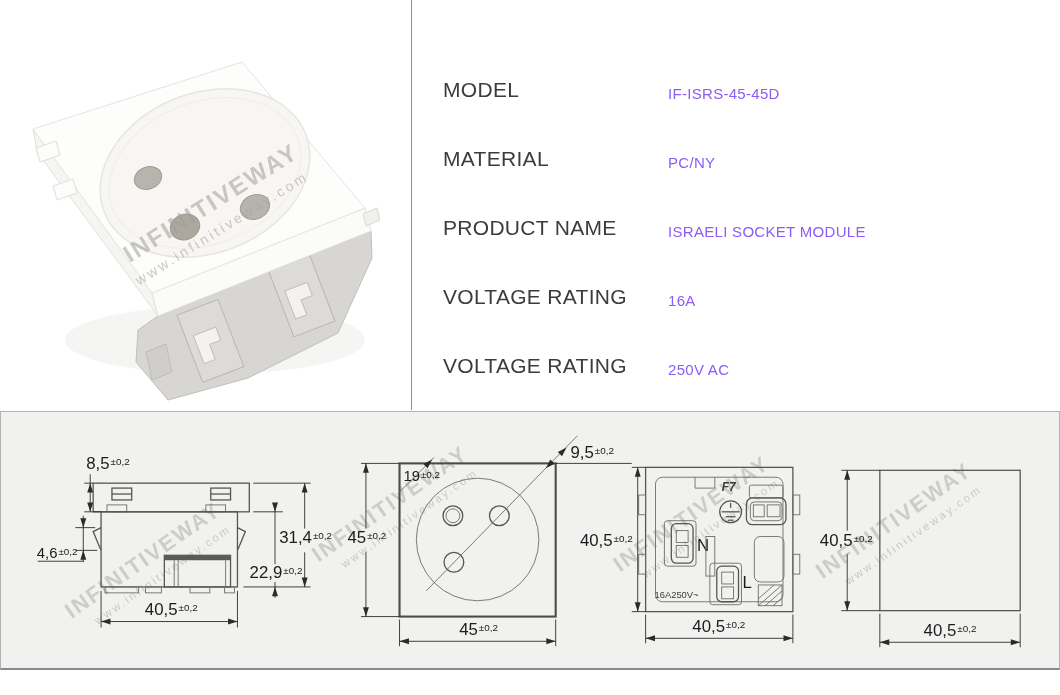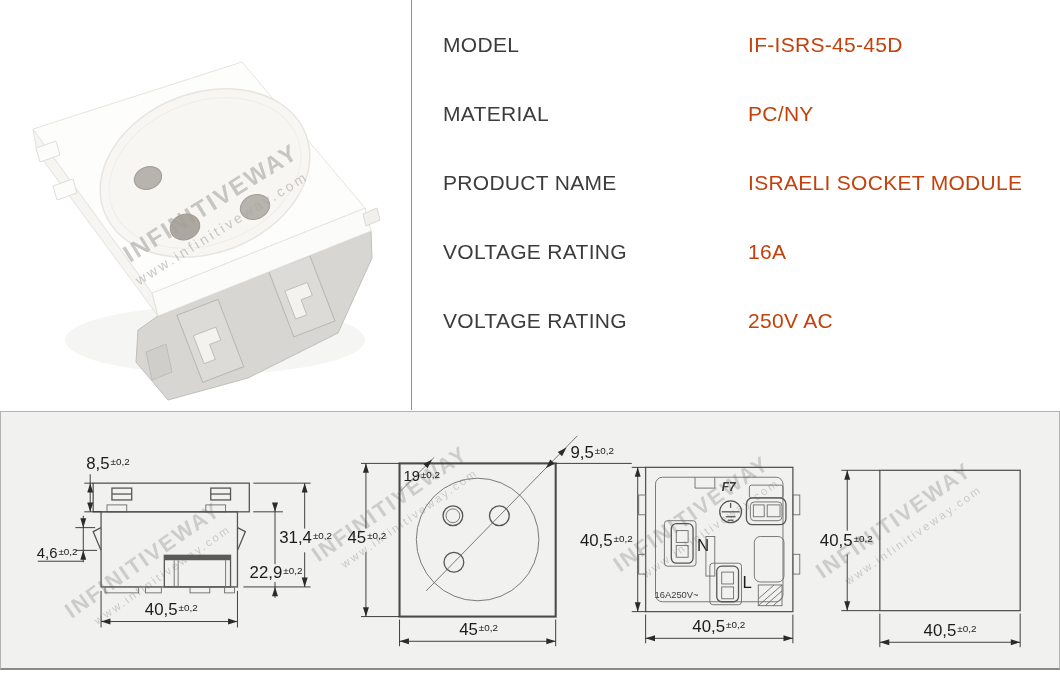--- a/index.html
+++ b/index.html
@@ -3,23 +3,23 @@
 <meta charset="utf-8">
 <style>
   html,body{margin:0;padding:0;background:#fff;}
   #page{position:relative;width:1060px;height:695px;background:#ffffff;overflow:hidden;
         font-family:"Liberation Sans", sans-serif;}
   
   #photo-area{position:absolute;left:0;top:0;width:410px;height:411px;background:#ffffff;}
   #divider{position:absolute;left:411px;top:0;width:1px;height:410px;background:#8f8f8f;}
   #spec-area{position:absolute;left:412px;top:0;width:648px;height:411px;background:#ffffff;
              box-sizing:border-box;padding:33px 0 0 31px;}
-  .spec-row{display:flex;align-items:flex-start;height:69px;gap:32px;}
+  .spec-row{display:flex;align-items:flex-end;height:69px;}
   .spec-label{width:225px;font-size:21px;color:#3c3c3c;letter-spacing:.3px;}
-  .spec-value{font-size:21px;color:#c2410c;letter-spacing:.3px;margin-left:48px;}
+  .spec-value{font-size:15px;color:#8b5cf6;letter-spacing:.3px;}
   
   #panel{position:absolute;left:0;top:411px;width:1058px;height:256px;background:#f1f1ef;
          border:1px solid #b3b3b2;border-bottom:2px solid #8a8a8a;}
   svg{display:block;}
   .obj{stroke:#555552;fill:none;stroke-width:1.3;}
   .obj2{stroke:#4a4a48;fill:none;stroke-width:2.1;}
   .thin{stroke:#6b6b69;fill:none;stroke-width:0.9;}
   .dim{stroke:#2b2b2b;fill:none;stroke-width:0.9;}
   .dimtxt{fill:#1c1c1c;font-size:17px;}
   .dimtxt-s{fill:#1c1c1c;font-size:15px;}

